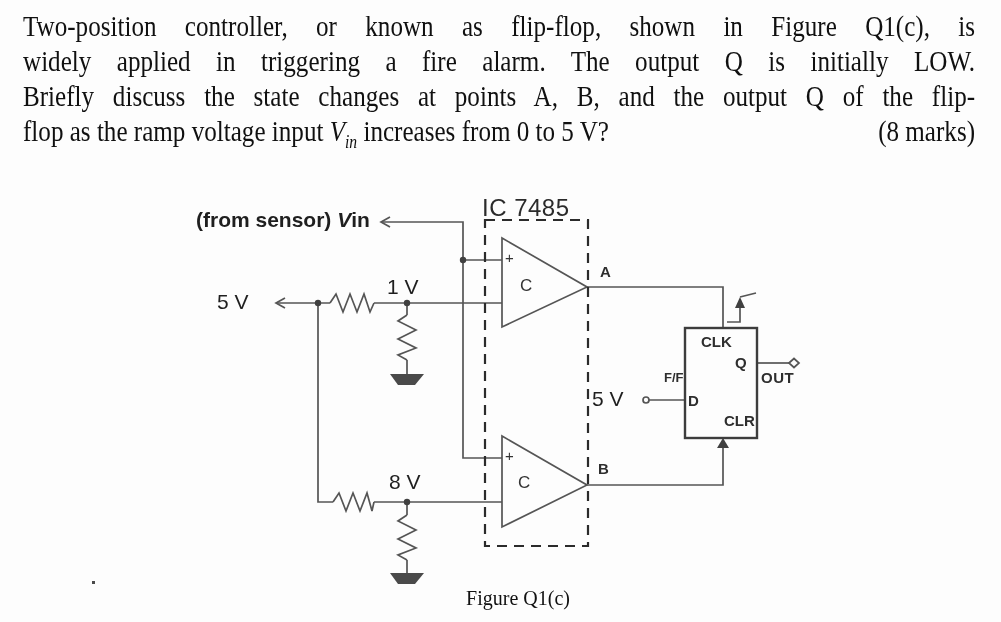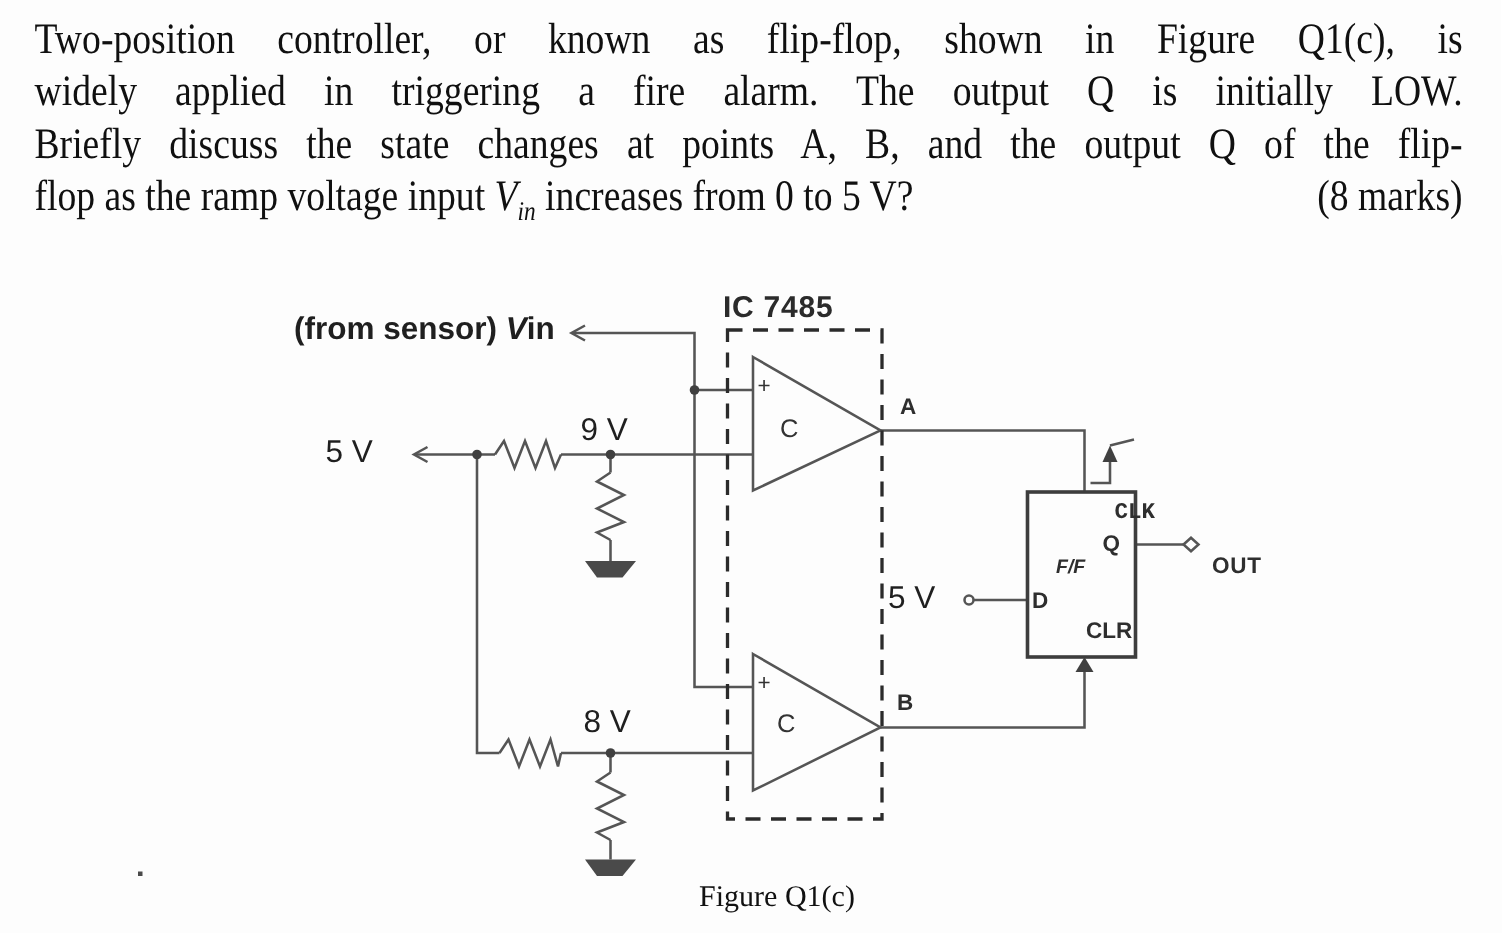--- a/index.html
+++ b/index.html
@@ -94,34 +94,34 @@
       <circle cx="463" cy="260" r="3.2"></circle>
       <circle cx="407" cy="502" r="3.2"></circle>
       <polygon points="717,448 729,448 723,438"></polygon>
       <polygon points="735,308 745,308 740,297"></polygon>
       <polygon points="390,374 424,374 415,385 398,385" fill="#4a4a4a"></polygon>
       <polygon points="390,573 424,573 415,584 398,584" fill="#4a4a4a"></polygon>
     </g>
   </svg>
 
   <div class="lbl v" style="left:196px;top:209px;font-weight:bold;"><span>(from sensor) </span><i>V</i><span>in</span></div>
-  <div class="lbl" style="left:482px;top:195px;font-size:20px;letter-spacing:0.5px;font-weight:bold;">IC 7485</div>
+  <div class="lbl" style="left:482px;top:195px;font-size:24px;letter-spacing:0.5px;">IC 7485</div>
   <div class="lbl v" style="left:217px;top:291px;">5 V</div>
-  <div class="lbl v" style="left:387px;top:276px;">9 V</div>
+  <div class="lbl v" style="left:387px;top:276px;">1 V</div>
   <div class="lbl v" style="left:389px;top:471px;">8 V</div>
   <div class="lbl v" style="left:592px;top:388px;">5 V</div>
   <div class="lbl small" style="left:600px;top:264px;">A</div>
   <div class="lbl small" style="left:598px;top:461px;">B</div>
   <div class="lbl comp" style="left:520px;top:277px;">C</div>
   <div class="lbl comp" style="left:518px;top:474px;">C</div>
   <div class="lbl plus" style="left:505px;top:250px;">+</div>
   <div class="lbl plus" style="left:505px;top:448px;">+</div>
-  <div class="lbl small" style="left:743px;top:334px;font-family:Liberation Mono, monospace;">CLK</div>
+  <div class="lbl small" style="left:701px;top:334px;">CLK</div>
   <div class="lbl small" style="left:735px;top:355px;">Q</div>
-  <div class="lbl small" style="left:704px;top:371px;font-size:13px;font-style:italic;">F/F</div>
+  <div class="lbl small" style="left:664px;top:371px;font-size:13px;">F/F</div>
   <div class="lbl small" style="left:688px;top:393px;">D</div>
   <div class="lbl small" style="left:724px;top:413px;">CLR</div>
-  <div class="lbl small" style="left:808px;top:370px;letter-spacing:0.5px;">OUT</div>
+  <div class="lbl small" style="left:761px;top:370px;letter-spacing:0.5px;">OUT</div>
 
   <div class="caption">Figure Q1(c)</div>
 
   <div class="speck"></div>
 </div>
 
 </body></html>

